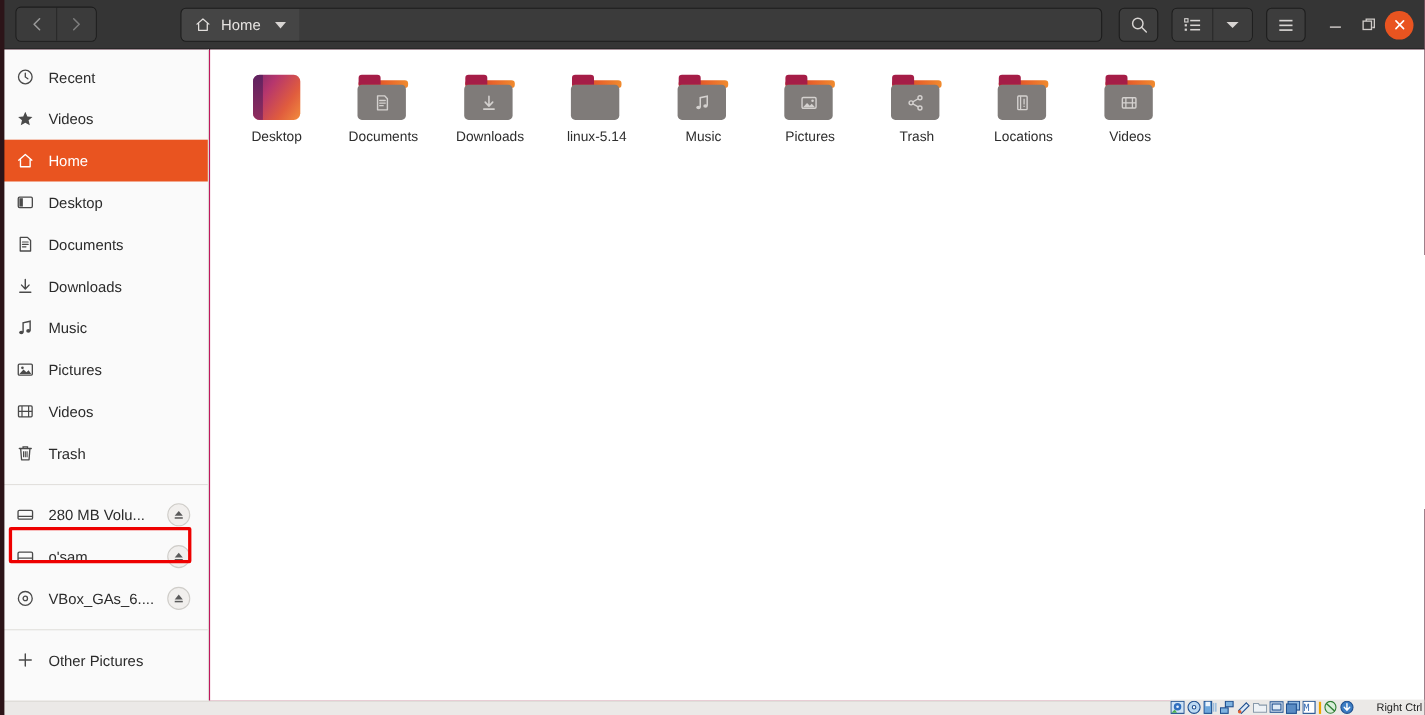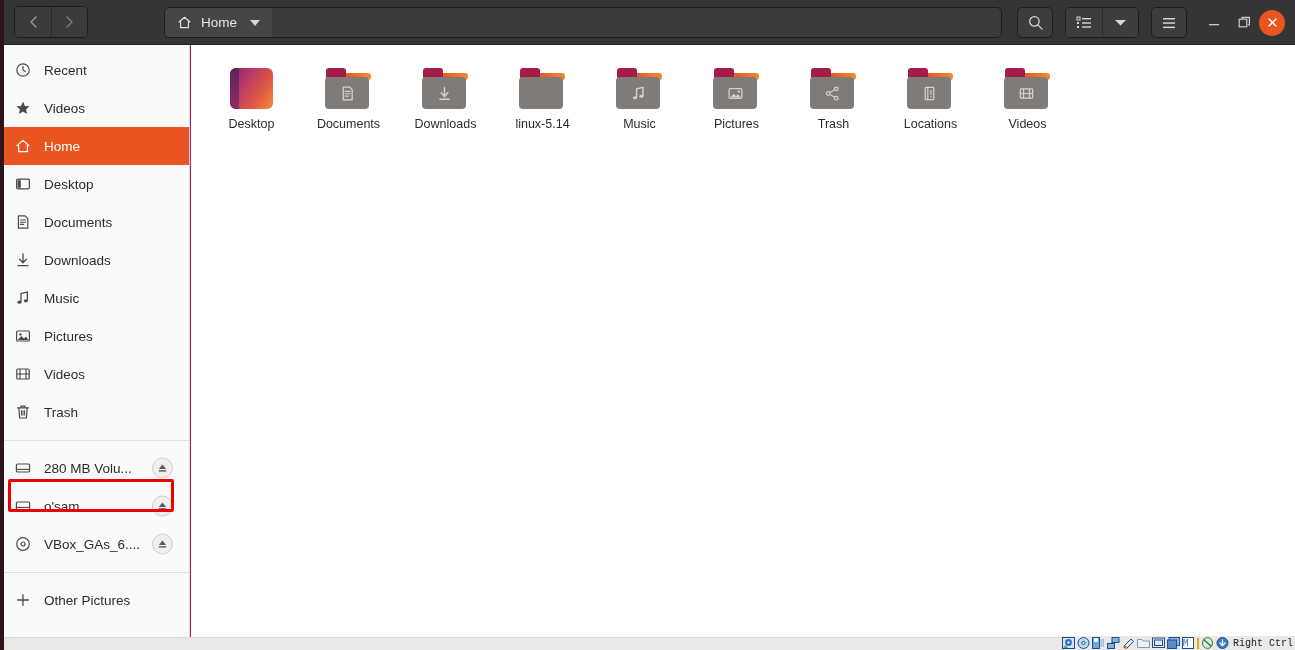--- a/index.html
+++ b/index.html
@@ -299,21 +299,21 @@
     padding-right: 2px;
     font-size: 10px;
     color: #1a1a1a;
     background: #ebe9e7;
   }
   .vb-ic {
     width: 13px; height: 12px;
     display: inline-block;
     position: relative;
   }
-  .vb-lbl { font-size: 10px; color: #1c1c1c; margin-left: 2px; white-space: nowrap; font-family: Liberation Mono, monospace; }
+  .vb-lbl { font-size: 10px; color: #1c1c1c; margin-left: 18px; white-space: nowrap; }
   .vb-div { width: 2px; height: 11px; background: #f0a500; }
 </style>
 </head>
 <body>
 
 <div id="app">
 
   <div class="headerbar">
 
     <div class="hb-left">

